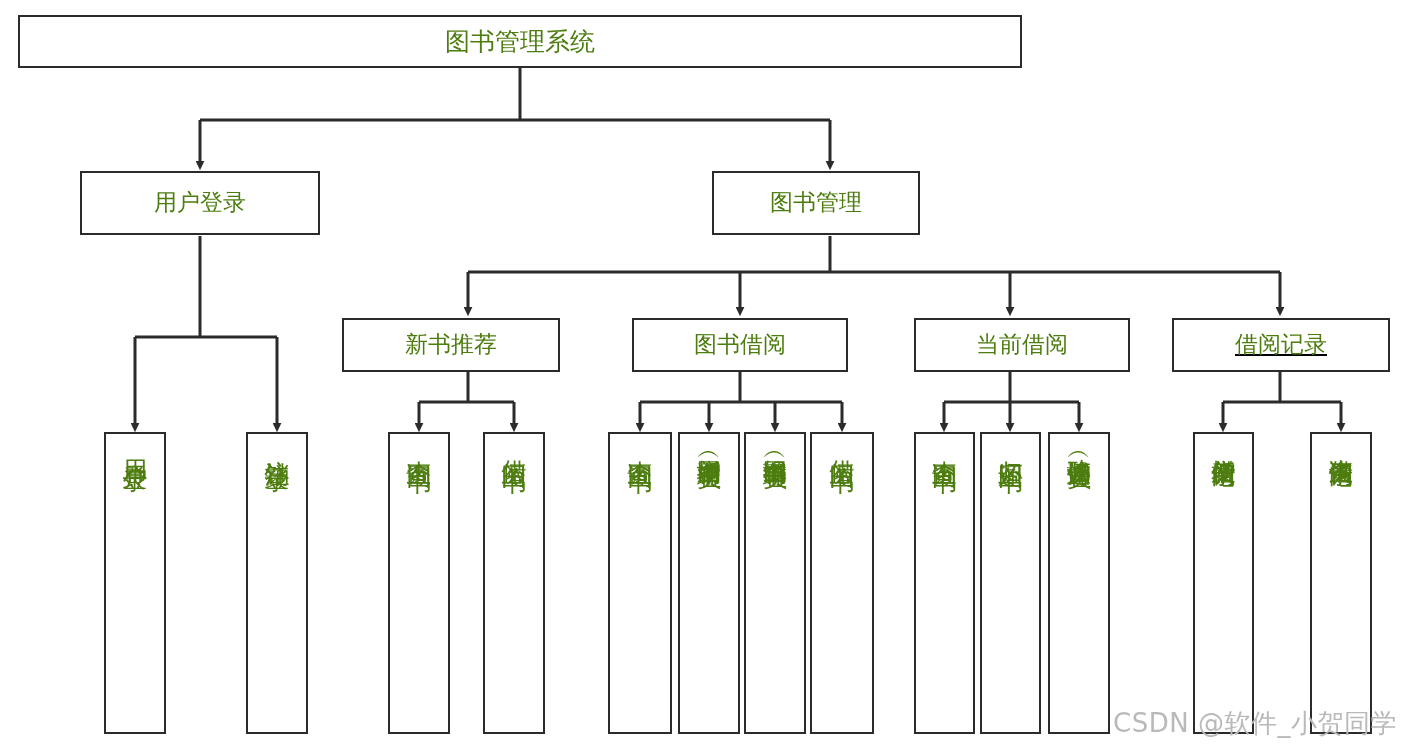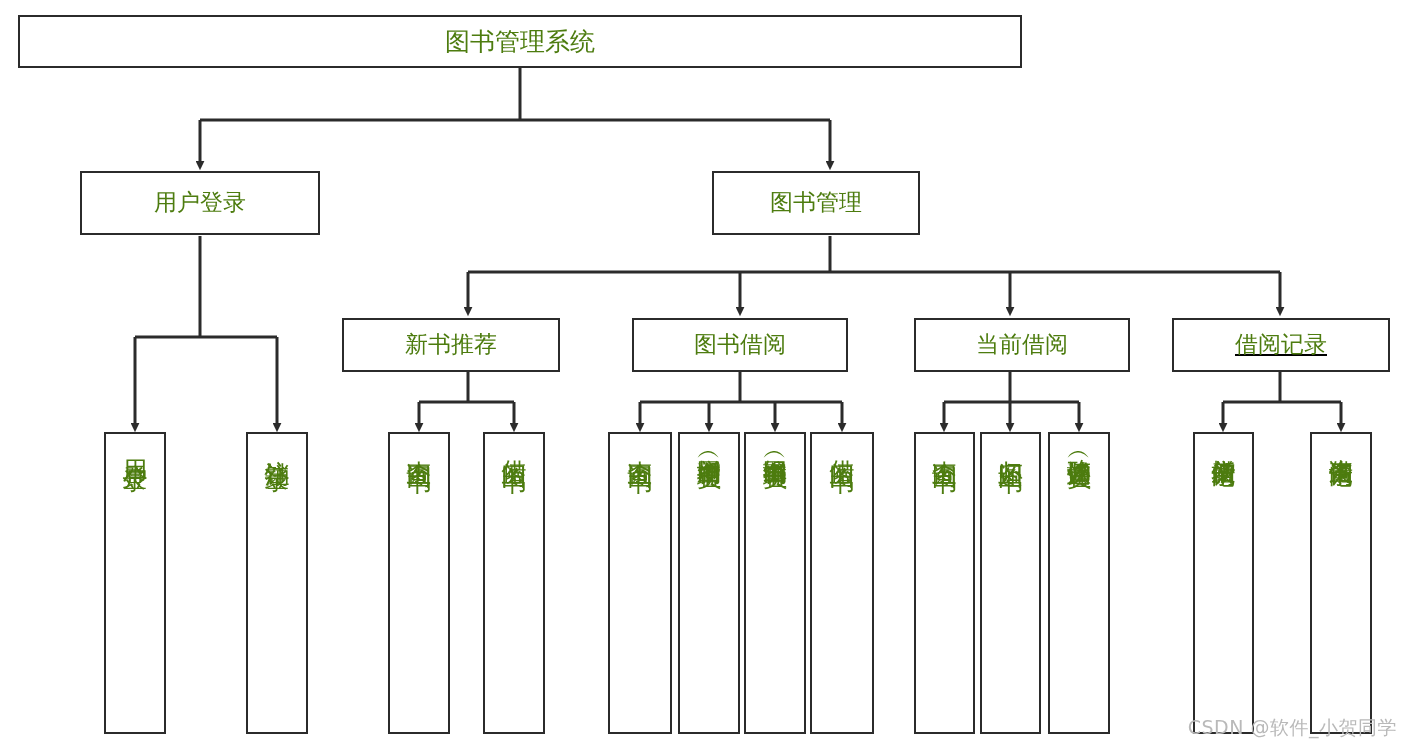--- a/index.html
+++ b/index.html
@@ -63,21 +63,21 @@
     white-space: nowrap;
   }
   .node-leaf.leaf-tall .node-label {
     font-size: 24px;
     letter-spacing: 1px;
   }
   .watermark {
     position: absolute;
     right: 8px;
     bottom: 6px;
-    font-size: 19px;
+    font-size: 26px;
     color: #b9b9b9;
     white-space: nowrap;
     letter-spacing: 0.5px;
   }
 </style>
 </head>
 <body>
 
 <div id="diagram-root">
 

